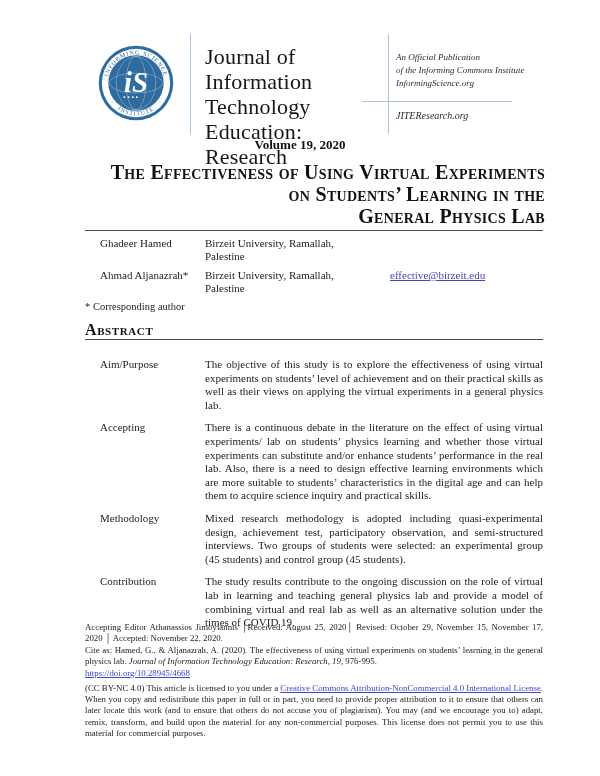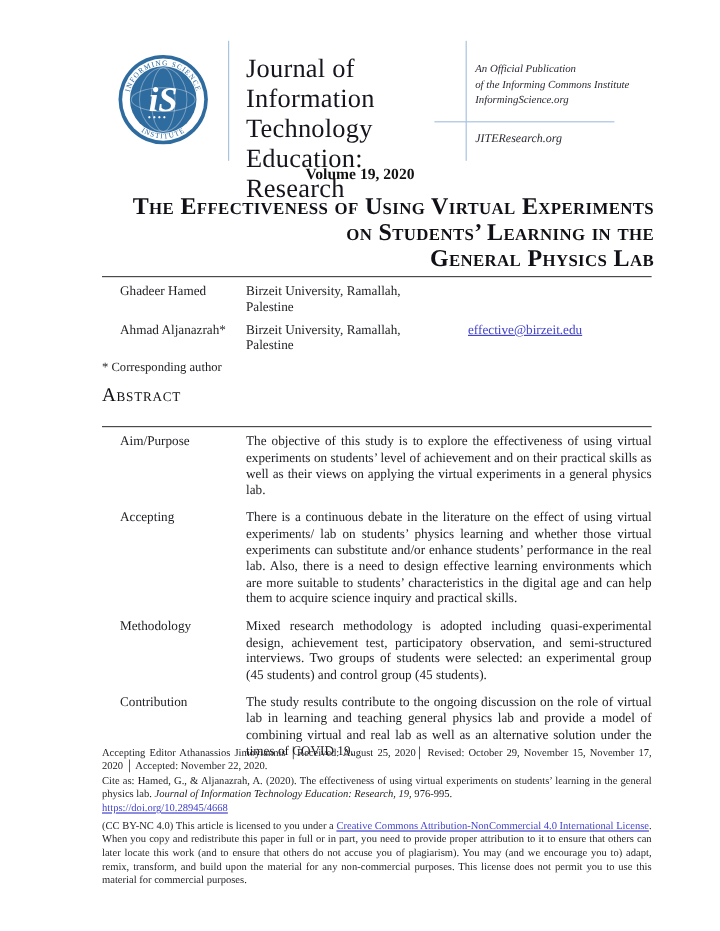--- a/index.html
+++ b/index.html
@@ -50,25 +50,25 @@
   .content { position: absolute; top: 230px; left: 85px; width: 458px; }
   .authors-table { border-top: 1.2px solid #4a4a4a; padding-top: 6px; }
   .author-row {
     display: grid; grid-template-columns: 105px 185px 1fr;
     padding-left: 15px; font-size: 11px; line-height: 13px; margin-bottom: 6px;
   }
   .author-affil { padding-right: 28px; }
   a.link { color: #4343cc; text-decoration: underline; }
   .corresponding { font-size: 10.5px; margin: 4px 0 9px 0; }
   .abstract-heading {
-    font-variant: small-caps; font-weight: normal; font-size: 16px;
+    font-variant: small-caps; font-weight: bold; font-size: 16px;
     letter-spacing: 0.6px; color: #101016;
-    border-bottom: 1.2px solid #4a4a4a; padding-bottom: 16px;
+    border-bottom: 1.2px solid #4a4a4a; padding-bottom: 0;
   }
-  .abstract-table { margin-top: 6px; }
+  .abstract-table { margin-top: 18px; }
   .abstract-row {
     display: grid; grid-template-columns: 105px 1fr;
     padding-left: 15px; margin-bottom: 9px;
     font-size: 11px; line-height: 13.6px;
   }
   .abstract-text { text-align: justify; color: #1c1c22; }
 
   
   .footer {
     position: absolute; top: 622px; left: 85px; width: 458px;

